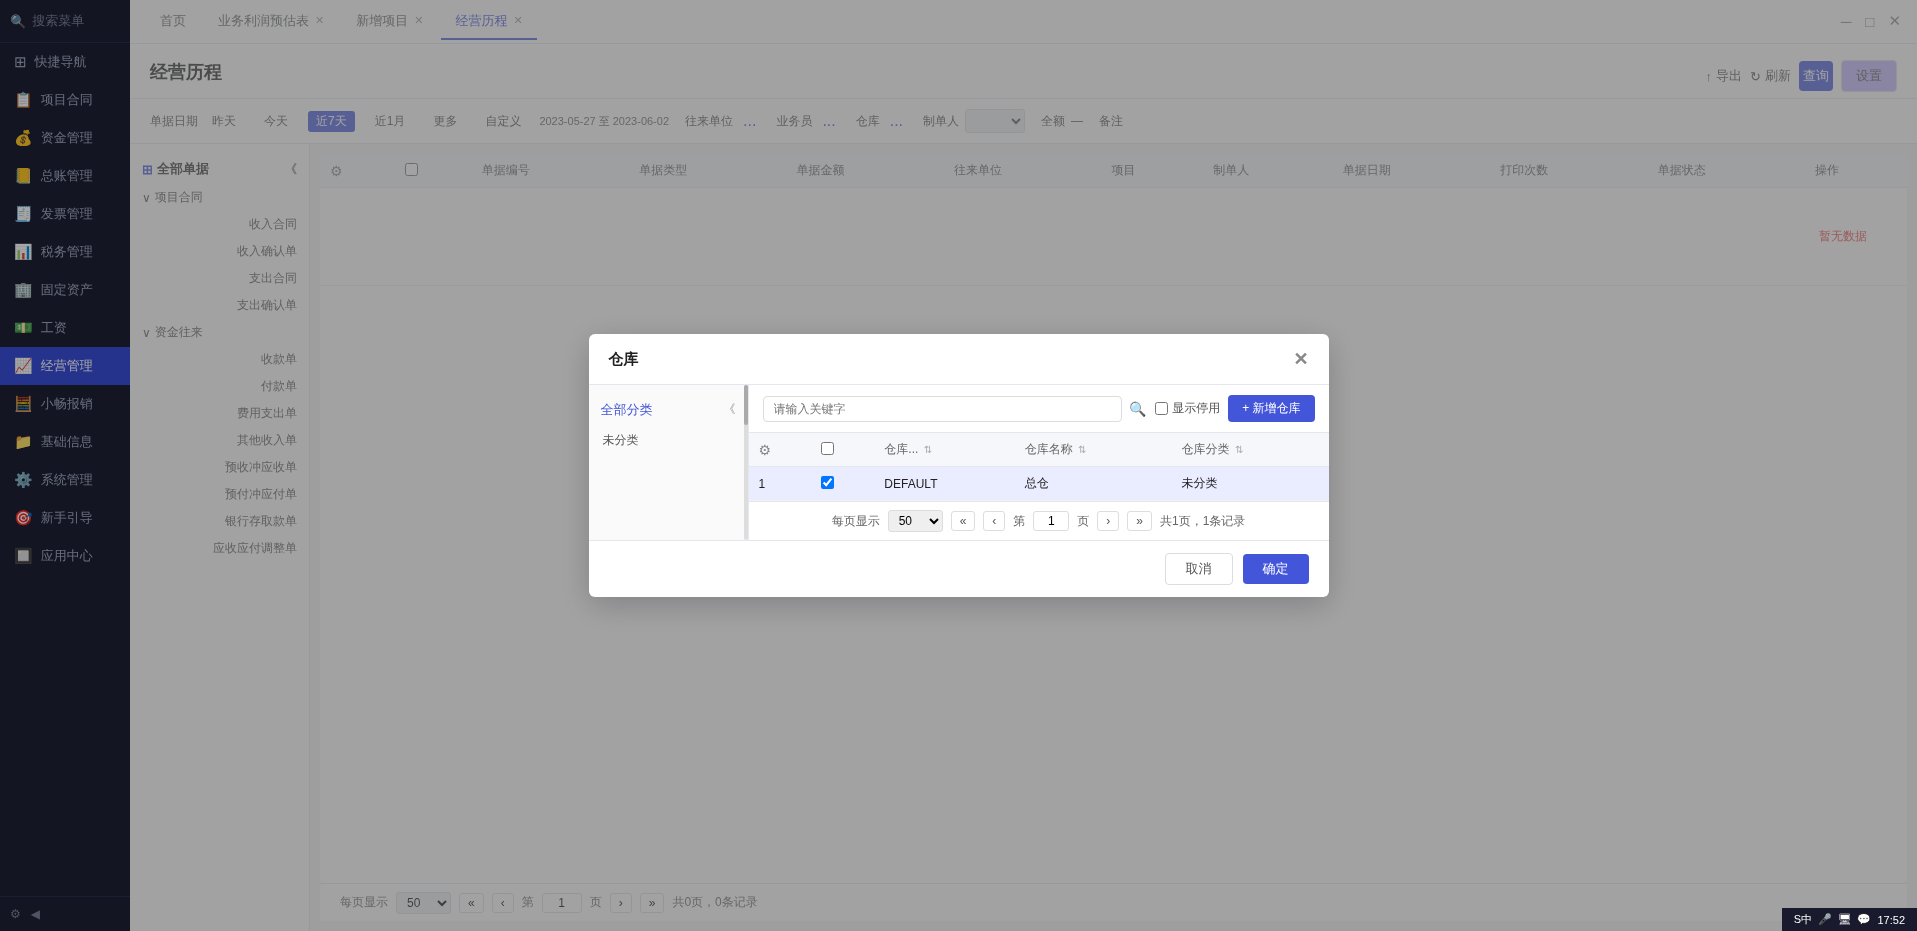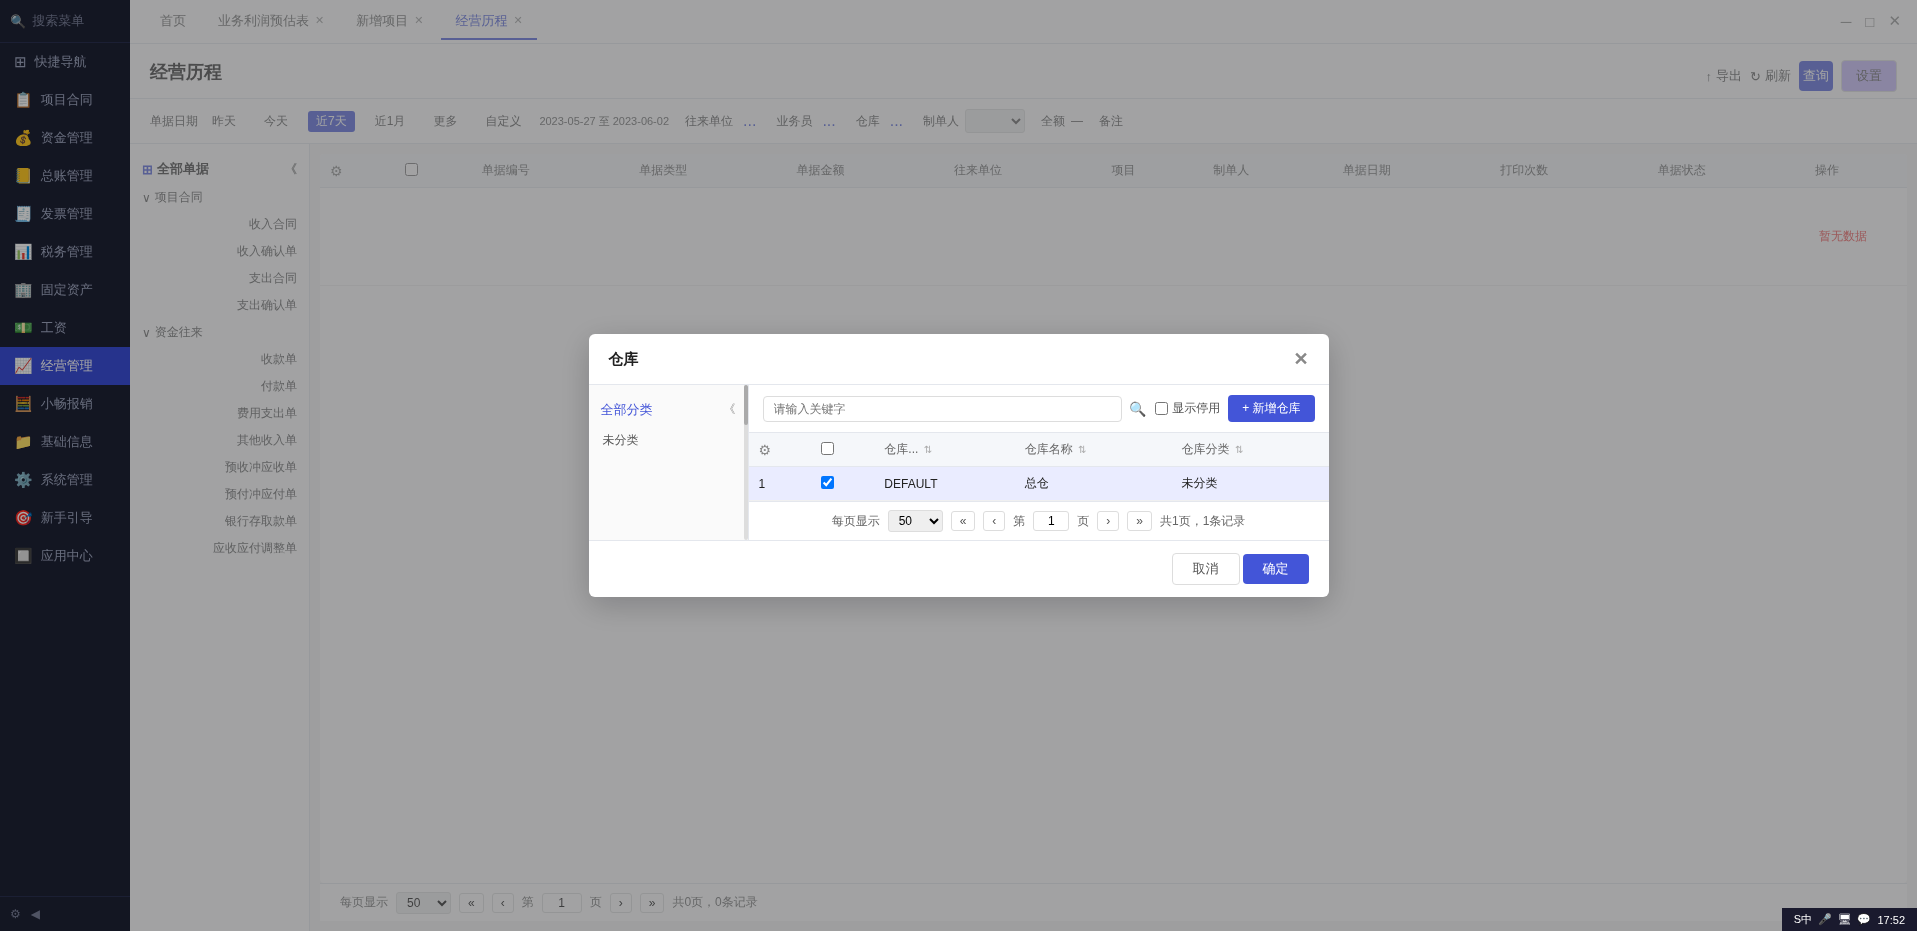--- a/index.html
+++ b/index.html
@@ -147,21 +147,21 @@
     .modal-table tr.selected td { color: #222; }
 
     .modal-pagination {
       padding: 8px 14px; display: flex; align-items: center; justify-content: center; gap: 8px; font-size: 12px; color: #666; border-top: 1px solid #e4e7ed;
     }
     .modal-pagination .page-btn { border: 1px solid #ddd; background: #fff; padding: 2px 8px; cursor: pointer; border-radius: 3px; font-size: 12px; color: #555; }
     .modal-pagination .page-size-select { border: 1px solid #ddd; padding: 2px 6px; border-radius: 3px; font-size: 12px; }
     .modal-pagination .page-input { width: 36px; text-align: center; border: 1px solid #ddd; padding: 2px 4px; border-radius: 3px; }
 
     .modal-footer {
-      display: flex; align-items: center; justify-content: flex-end; gap: 3px; padding: 12px 20px; border-top: 1px solid #e4e7ed;
+      display: flex; align-items: center; justify-content: flex-end; gap: 10px; padding: 12px 20px; border-top: 1px solid #e4e7ed;
     }
     .btn-cancel { background: #fff; color: #555; border: 1px solid #ddd; padding: 6px 20px; border-radius: 4px; cursor: pointer; font-size: 13px; }
     .btn-confirm { background: #4355d8; color: #fff; border: none; padding: 6px 20px; border-radius: 4px; cursor: pointer; font-size: 13px; }
 
     .scrollbar-area {
       position: relative;
     }
     .modal-left-scroll {
       position: absolute; right: 0; top: 0; width: 4px; height: 100%; background: #ddd; border-radius: 2px;
     }

